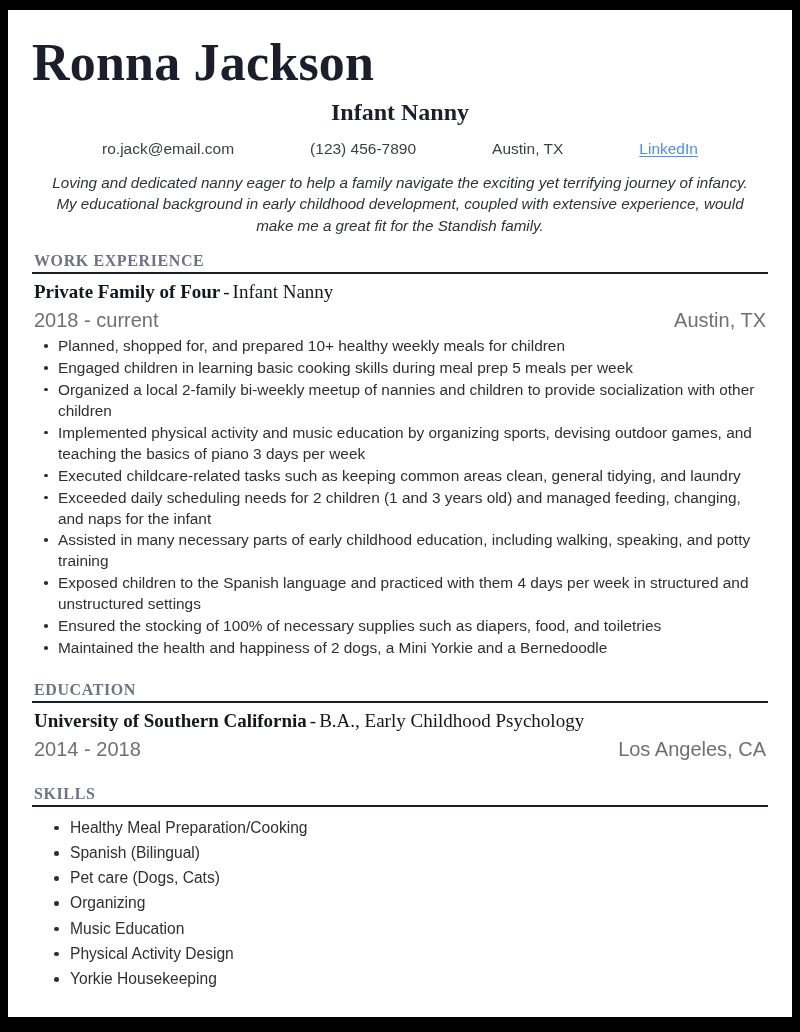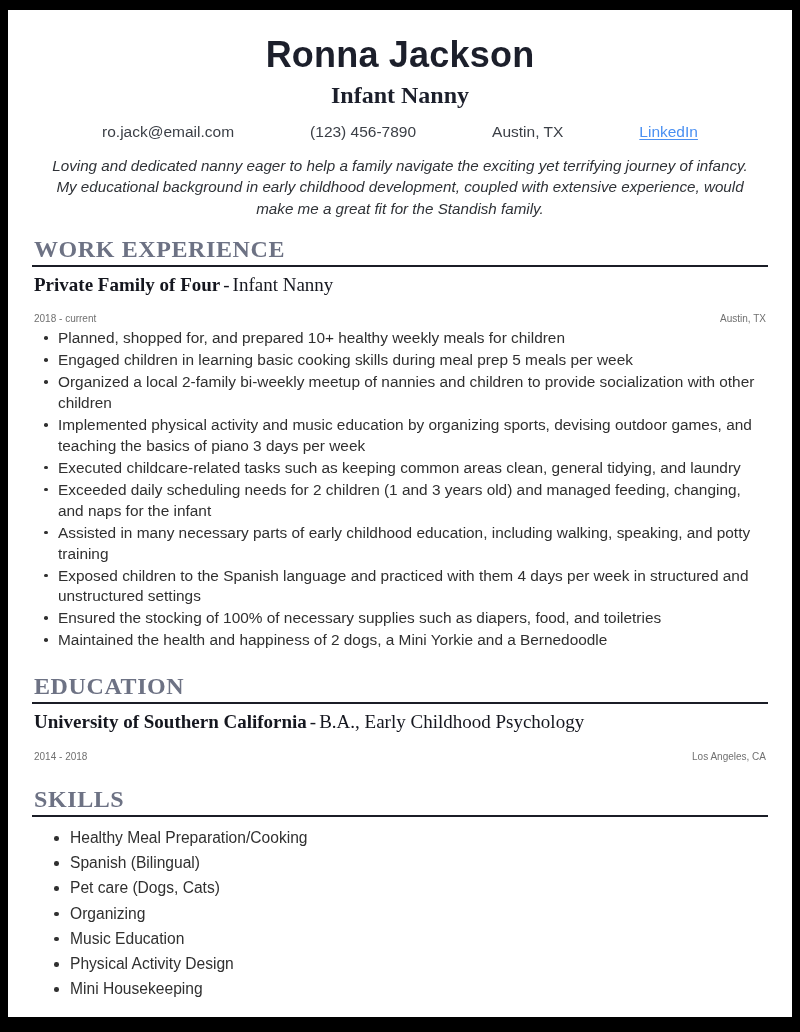--- a/index.html
+++ b/index.html
@@ -22,26 +22,26 @@
     background: #ffffff;
     box-sizing: border-box;
     overflow: hidden;
   }
   .inner {
     padding: 0 24px;
   }
 
   
   .name {
-    font-family: Liberation Sans, sans-serif;
-    font-weight: bold;
-    font-size: 36px;
+    font-family: Liberation Serif, serif;
+    font-weight: bold;
+    font-size: 52px;
     line-height: 1.05;
     color: #1c1f2b;
-    text-align: center;
+    text-align: left;
     margin: 26px 0 0 0;
     letter-spacing: 0.2px;
   }
   .job-subtitle {
     font-family: "Liberation Serif", serif;
     font-weight: bold;
     font-size: 24px;
     color: #1c1f2b;
     text-align: center;
     margin: 8px 0 0 0;
@@ -74,21 +74,21 @@
     text-align: center;
   }
 
   
   .section {
     margin-top: 16px;
   }
   .section-header {
     font-family: "Liberation Serif", serif;
     font-weight: bold;
-    font-size: 24px;
+    font-size: 16px;
     letter-spacing: 0.6px;
     color: #6d7284;
     padding: 0 0 2px 2px;
   }
   .section-rule {
     height: 0;
     border-bottom: 2.5px solid #1b1d26;
     margin: 0 0 6px 0;
   }
 
@@ -109,23 +109,23 @@
     font-weight: normal;
     padding: 0 3px;
   }
   .entry-title .role {
     font-weight: normal;
   }
   .entry-meta {
     display: flex;
     justify-content: space-between;
     align-items: baseline;
-    font-size: 10px;
+    font-size: 20px;
     color: #707070;
-    margin-top: 16px;
+    margin-top: 4px;
     padding: 0 2px;
     text-align: right;
   }
 
   
   ul.bullets {
     list-style: none;
     margin: 4px 0 0 0;
     padding: 0;
   }
@@ -229,18 +229,18 @@
       <div class="section-header">SKILLS</div>
       <div class="section-rule"></div>
 
       <ul class="bullets skills">
         <li>Healthy Meal Preparation/Cooking</li>
         <li>Spanish (Bilingual)</li>
         <li>Pet care (Dogs, Cats)</li>
         <li>Organizing</li>
         <li>Music Education</li>
         <li>Physical Activity Design</li>
-        <li>Mini Housekeeping</li>
+        <li>Yorkie Housekeeping</li>
       </ul>
     </div>
 
   </div>
 </div>
 
 </body></html>

